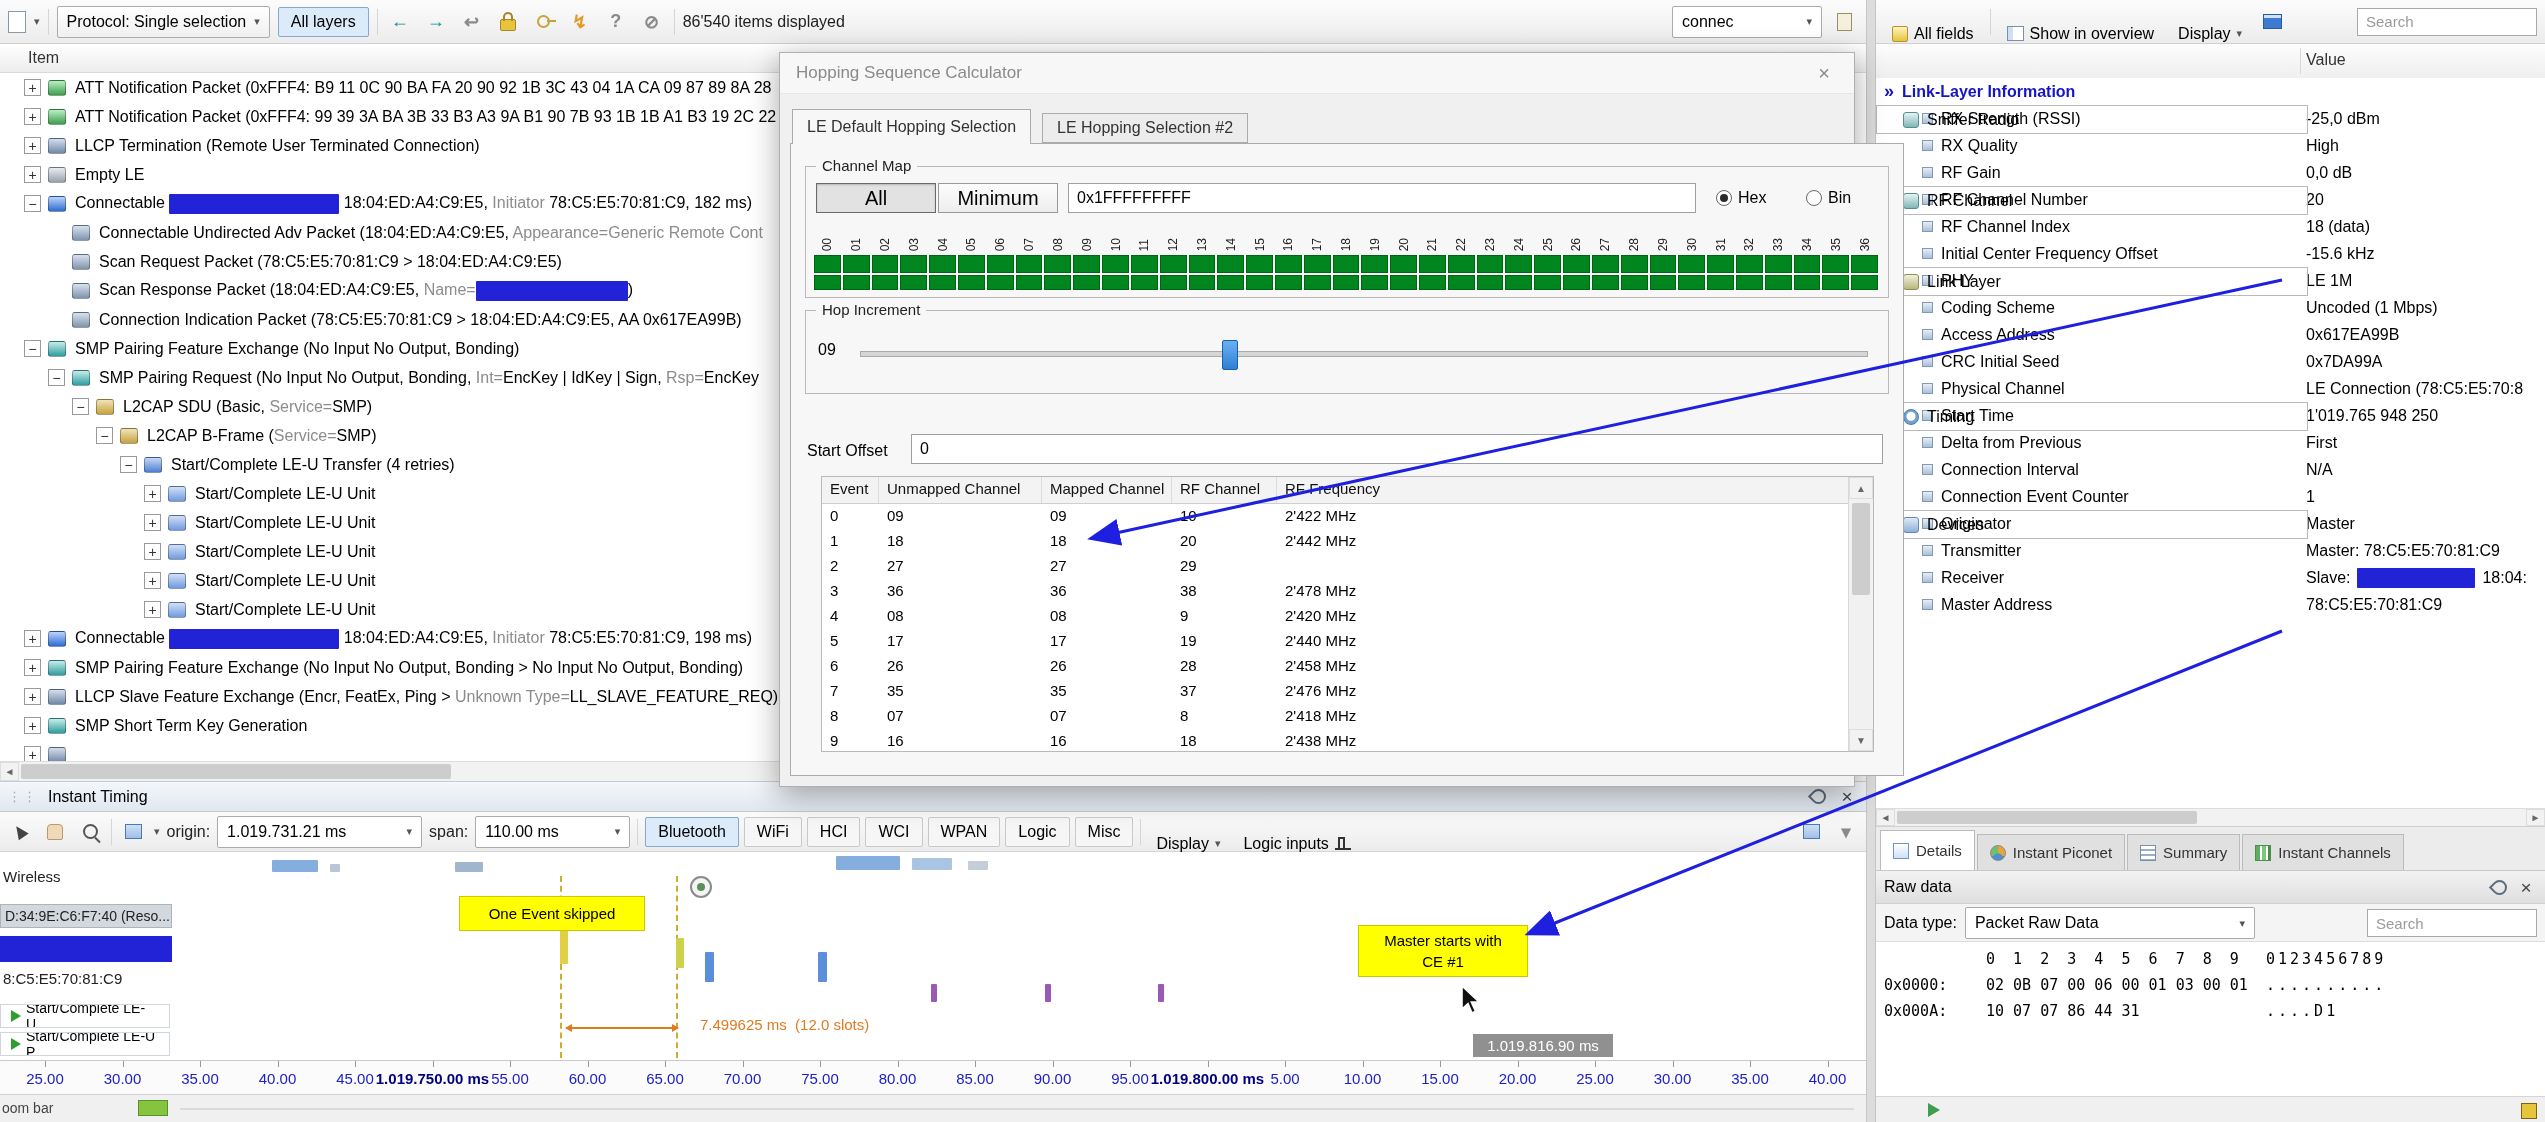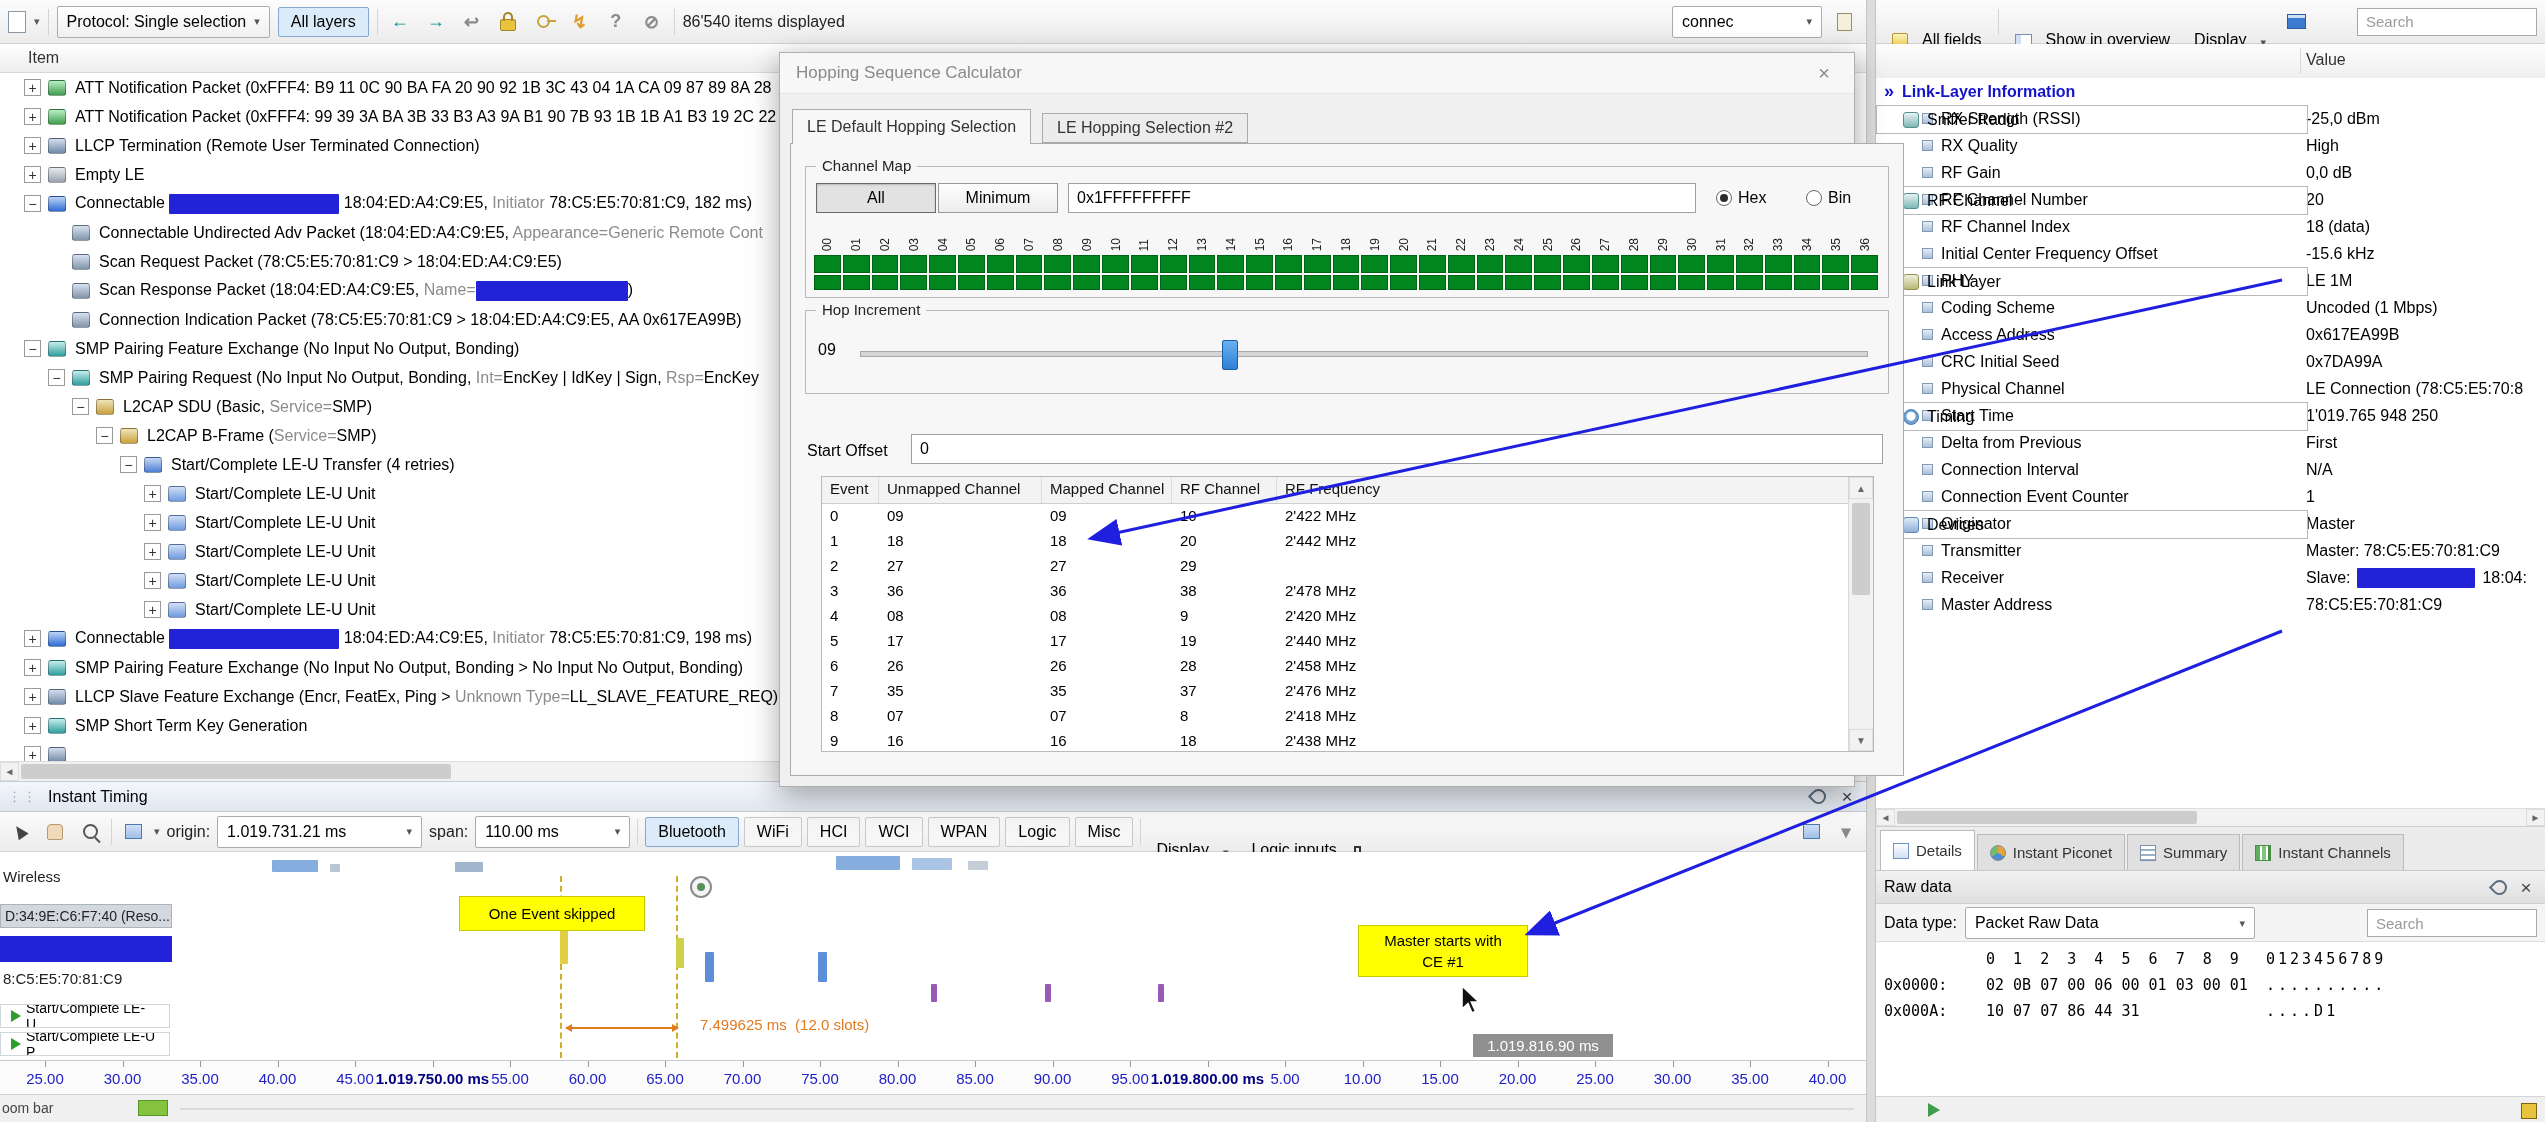--- a/index.html
+++ b/index.html
@@ -30,21 +30,21 @@
   .icon-lock{width:14px;height:10px;background:#e8c33c;border:1px solid #a8862a;border-radius:2px;position:relative;margin-top:7px;}
   .icon-lock::before{content:"";position:absolute;top:-8px;left:2px;width:6px;height:7px;border:2px solid #a8862a;border-bottom:none;border-radius:5px 5px 0 0;}
   .icon-key{width:9px;height:9px;border:2px solid #c8a23c;border-radius:50%;position:relative;}
   .icon-key::after{content:"";position:absolute;left:8px;top:3px;width:9px;height:2px;background:#c8a23c;}
   .icon-clip{width:13px;height:16px;background:#f5f0dc;border:1px solid #998f66;}
   .it-fields{width:14px;height:14px;background:linear-gradient(#fdf3c0,#e8c33c);border:1px solid #b5952a;border-radius:2px;flex:none;}
   .it-overview{width:15px;height:13px;border:1px solid #7b8fa8;background:linear-gradient(90deg,#cfe0f5 0 5px,#fff 5px);flex:none;}
   .it-window{width:17px;height:13px;background:#3d7bd0;border:1px solid #2a5ba0;box-shadow:inset 0 3px 0 #cfe0f5;flex:none;}
   .search{height:28px;border:1px solid #a9a9a9;background:#fff;padding:0 8px;width:180px;font-family:inherit;font-size:15px;color:#333;box-sizing:border-box;}
   .search::placeholder{color:#9a9a9a;}
-  .flatbtn{display:flex;align-items:flex-end;gap:14px;height:30px;padding:0 8px;border-radius:2px;white-space:nowrap;margin-top:24px;}
+  .flatbtn{display:flex;align-items:center;gap:6px;height:30px;padding:0 8px;border-radius:2px;white-space:nowrap;margin-top:24px;}
 
   
   #vsplit{position:absolute;left:1866px;top:0;width:10px;height:1122px;background:#dcdcdc;border-left:1px solid #c5c5c5;border-right:1px solid #c5c5c5;box-sizing:border-box;}
 
   
   #tree-panel{position:absolute;left:0;top:44px;width:1866px;height:737px;background:#fff;overflow:hidden;}
   #tree-header{height:28px;background:linear-gradient(#ffffff,#ededed);border-bottom:1px solid #d9d9d9;
     display:flex;align-items:center;padding-left:28px;color:#333;}
   .trow{display:flex;align-items:center;height:29px;white-space:nowrap;overflow:hidden;}
   .texp{width:17px;height:17px;border:1px solid #9a9a9a;background:#fff;display:flex;align-items:center;
@@ -74,21 +74,21 @@
     font-size:17px;border-bottom:1px solid #e6e6e6;}
   .dlg-close{margin-left:auto;color:#8a8a8a;font-size:20px;width:28px;text-align:center;}
   .dtab{position:absolute;display:flex;align-items:center;padding:0 14px;border:1px solid #ababab;
     background:#ececec;color:#333;font-size:16px;box-sizing:border-box;}
   #dtab1{left:12px;top:56px;height:35px;background:#f7f7f7;border-bottom:none;z-index:3;}
   #dtab2{left:262px;top:60px;height:30px;z-index:1;}
   #dlg-page{position:absolute;left:10px;top:90px;width:1114px;height:633px;background:#f7f7f7;border:1px solid #ababab;box-sizing:border-box;}
   .group{position:absolute;border:1px solid #b9b9b9;}
   .grp-label{position:absolute;top:-10px;left:10px;background:#f7f7f7;padding:0 6px;color:#222;font-size:15px;}
   #grp-chmap{left:14px;top:22px;width:1082px;height:130px;}
-  .dbtn{position:absolute;height:30px;width:120px;border:1px solid #999;background:linear-gradient(#fdfdfd,#ededed);font-family:inherit;font-size:16px;}
+  .dbtn{position:absolute;height:30px;width:120px;border:1px solid #999;background:linear-gradient(#fdfdfd,#ededed);font-family:inherit;font-size:20px;}
   .dbtn.pressed{background:#e2e2e2;border:1px solid #6a6a6a;box-shadow:inset 0 1px 2px rgba(0,0,0,.2);}
   #btn-all{left:10px;top:16px;}
   #btn-min{left:132px;top:16px;}
   #chmap-input{position:absolute;left:262px;top:16px;width:628px;height:30px;border:1px solid #9aa0a6;background:#fff;font-family:inherit;font-size:16px;padding:0 8px;box-sizing:border-box;}
   .radio{position:absolute;top:22px;display:flex;align-items:center;gap:6px;font-size:16px;}
   #radio-hex{left:910px;}
   #radio-bin{left:1000px;}
   .rdot{width:16px;height:16px;border:1px solid #666;border-radius:50%;background:#fff;position:relative;box-sizing:border-box;}
   .rdot.checked::after{content:"";position:absolute;left:3px;top:3px;width:8px;height:8px;border-radius:50%;background:#2a2a2a;}
   .chgrid{position:absolute;left:8px;display:grid;grid-template-columns:repeat(37,1fr);gap:2px;width:1064px;}

